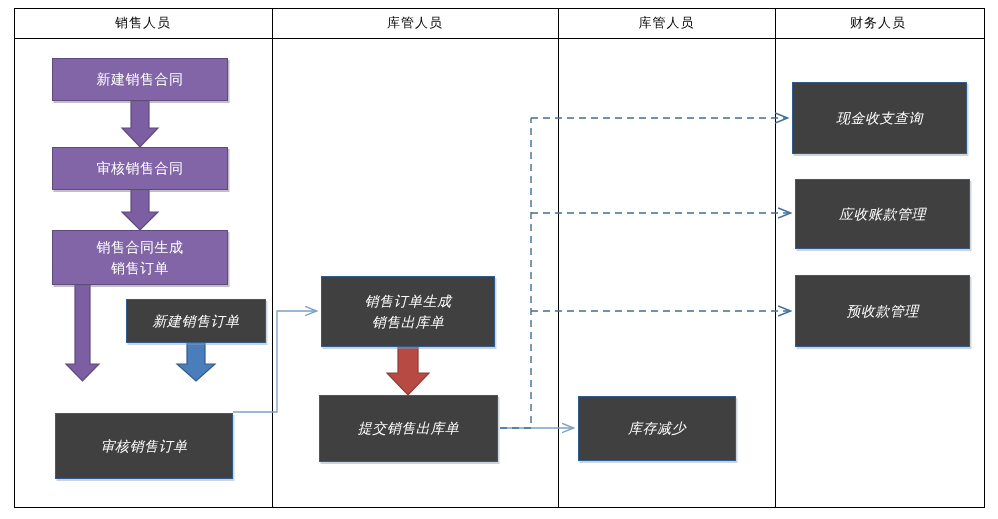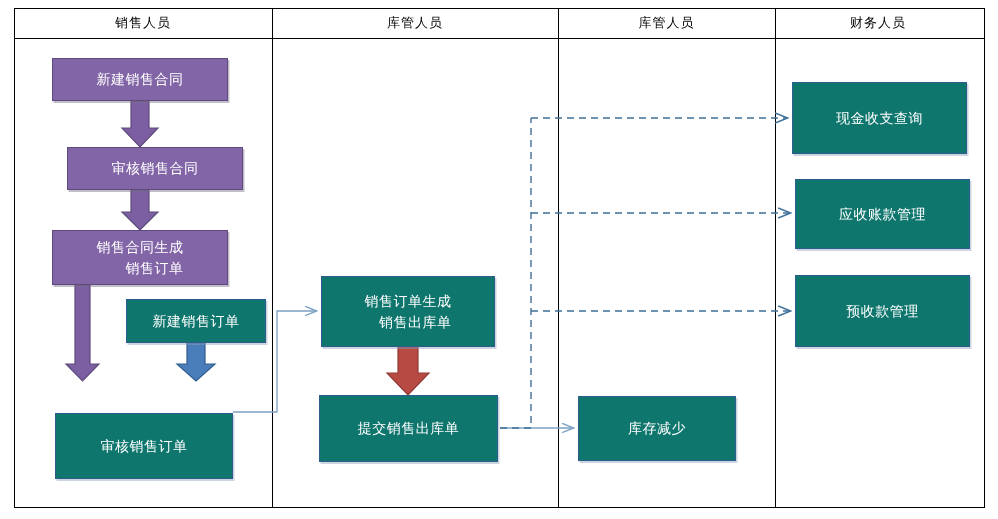--- a/index.html
+++ b/index.html
@@ -52,37 +52,38 @@
     color: #000000;
     letter-spacing: 1px;
   }
   
   .node {
     position: absolute;
     box-sizing: border-box;
     display: flex;
     align-items: center;
     justify-content: center;
-    text-align: right;
+    text-align: center;
     color: #ffffff;
     font-size: 14px;
     line-height: 1.45;
     letter-spacing: 0.5px;
     border-style: solid;
     border-width: 1.5px;
   }
   .node.purple {
     background: #8265a7;
     border-color: #5e4a7c;
     box-shadow: 1.5px 2px 0 0 rgba(120,110,135,0.45);
   }
   .node.blue {
-    background: #0f766e;
+    background: #404040;
     border-color: #2f5c8e;
     box-shadow: 1.5px 2px 0 0 rgba(140,160,185,0.45);
+    font-style: italic;
   }
   .node span { display: block; }
   
   .svg-layer {
     position: absolute;
     left: 0;
     top: 0;
     width: 998px;
     height: 519px;
     pointer-events: none;
@@ -159,21 +160,21 @@
       <path d="M398,347 L418,347 L418,373 L429,373 L408,395 L387,373 L398,373 Z" fill="#b84a44" stroke="#8f3a35" stroke-width="1.2"></path>
     </g>
   </svg>
 
   <div class="node purple" style="left:52px;  top:58px;  width:176px; height:43px;">
     <div>
       <span>新建销售合同</span>
     </div>
   </div>
 
-  <div class="node purple" style="left:52px;  top:147px; width:176px; height:43px;margin-left:15px;">
+  <div class="node purple" style="left:52px;  top:147px; width:176px; height:43px;">
     <div>
       <span>审核销售合同</span>
     </div>
   </div>
 
   <div class="node purple" style="left:52px;  top:230px; width:176px; height:55px;">
     <div>
       <span>销售合同生成</span>
       <span>销售订单</span>
     </div>

